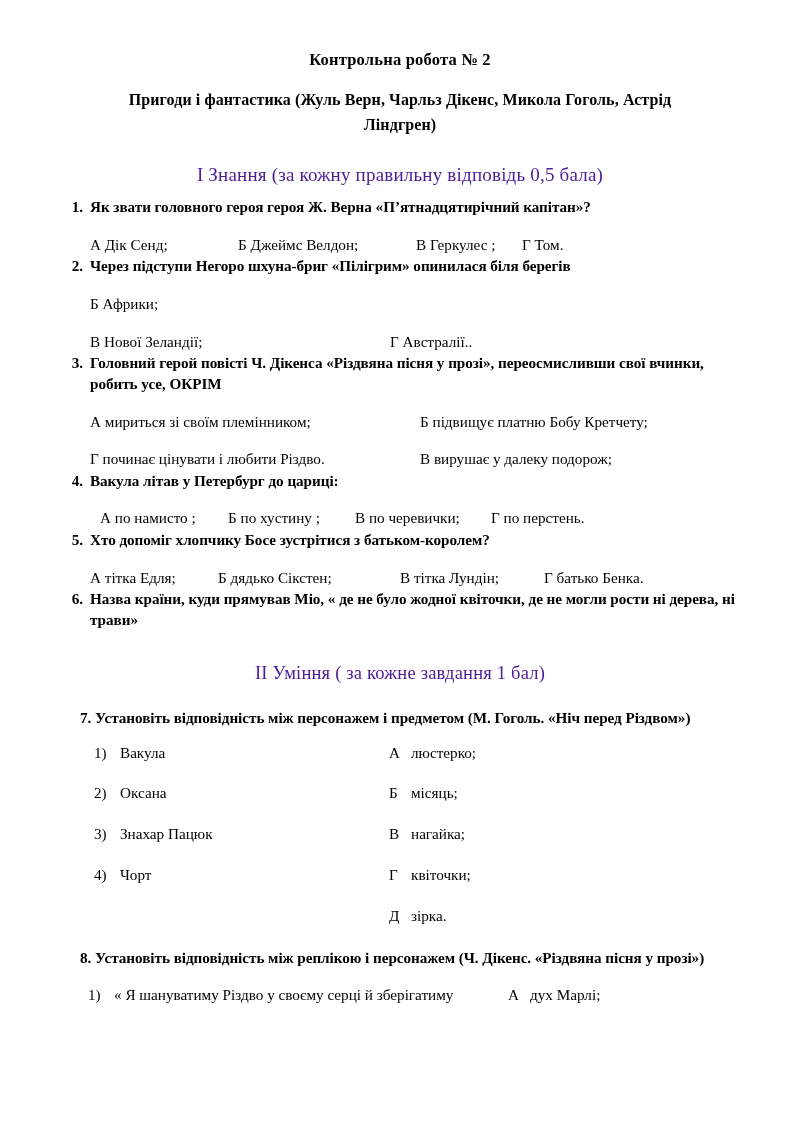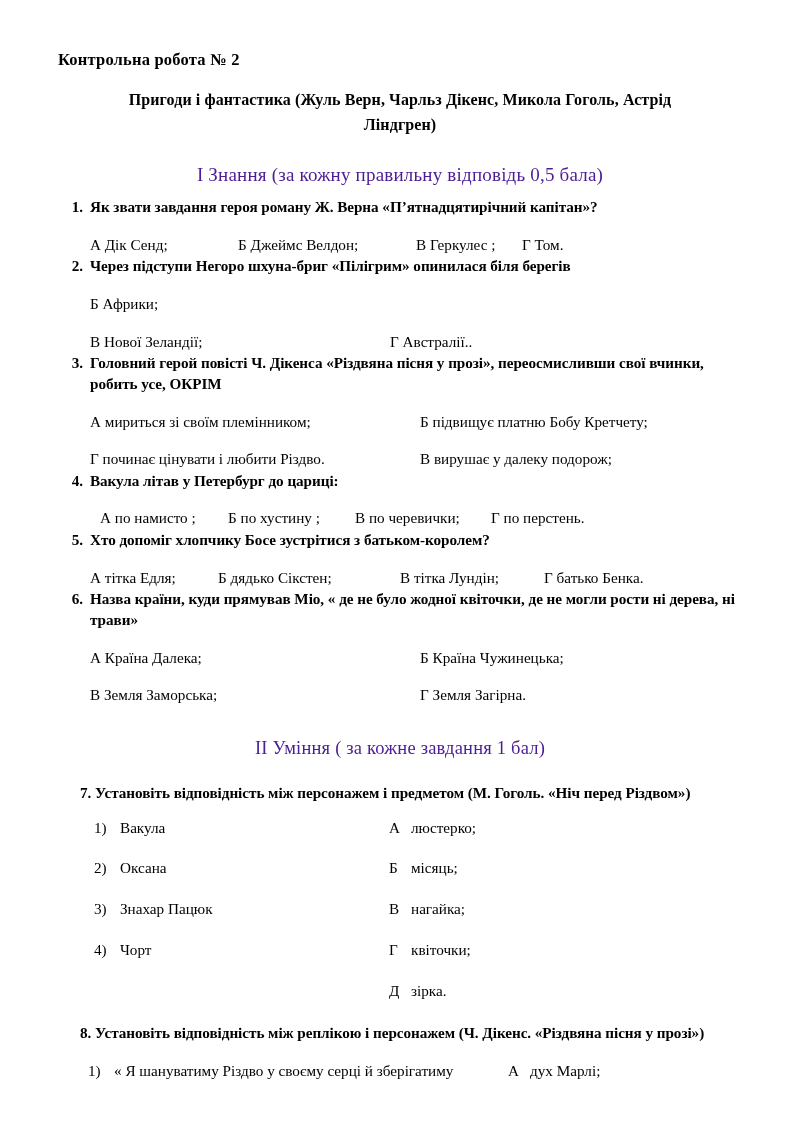--- a/index.html
+++ b/index.html
@@ -21,21 +21,21 @@
   .page {
     width: 794px;
     height: 1123px;
     box-sizing: border-box;
     padding: 40px 52px 0 58px;
     position: relative;
   }
 
   
   .doc-title {
-    text-align: left;
+    text-align: center;
     font-weight: bold;
     font-size: 16.5px;
     letter-spacing: 0.2px;
     margin: 10px 0 15px 0;
     line-height: 1.2;
   }
   .doc-subtitle {
     text-align: center;
     font-weight: bold;
     font-size: 16px;
@@ -173,21 +173,21 @@
 
   <h2 class="doc-subtitle">Пригоди і фантастика (Жуль Верн, Чарльз Дікенс, Микола Гоголь, Астрід Ліндгрен)</h2>
 
   <div class="section-head">I  Знання (за кожну правильну відповідь 0,5 бала)</div>
 
   <div class="qlist">
 
     <div class="q-block">
       <div class="q-line">
         <span class="q-num">1.</span>
-        <span class="q-text">Як звати завдання героя роману Ж. Верна «П’ятнадцятирічний капітан»?</span>
+        <span class="q-text">Як звати головного героя героя Ж. Верна «П’ятнадцятирічний капітан»?</span>
       </div>
       <div class="ans-rows">
         <div class="ans-row row-q1">
           <span class="opt">А  Дік Сенд;</span>
           <span class="opt">Б  Джеймс Велдон;</span>
           <span class="opt">В  Геркулес ;</span>
           <span class="opt">Г  Том.</span>
         </div>
       </div>
     </div>
@@ -253,30 +253,20 @@
           <span class="opt">Г  батько Бенка.</span>
         </div>
       </div>
     </div>
 
     <div class="q-block">
       <div class="q-line">
         <span class="q-num">6.</span>
         <span class="q-text">Назва країни, куди прямував Міо, « де не було жодної квіточки, де не могли рости ні дерева, ні трави»</span>
       </div>
-      <div class="ans-rows">
-        <div class="ans-row row-2col-wide">
-          <span class="opt">А  Країна Далека;</span>
-          <span class="opt">Б  Країна Чужинецька;</span>
-        </div>
-        <div class="ans-row row-2col-wide">
-          <span class="opt">В  Земля Заморська;</span>
-          <span class="opt">Г  Земля Загірна.</span>
-        </div>
-      </div>
     </div>
 
   </div>
 
   <div class="section-head second">II  Уміння ( за кожне завдання 1 бал)</div>
 
   <div class="match-head">7. Установіть відповідність між персонажем і предметом (М. Гоголь. «Ніч перед Різдвом»)</div>
 
   <div class="match-table">
     <div class="match-row">

